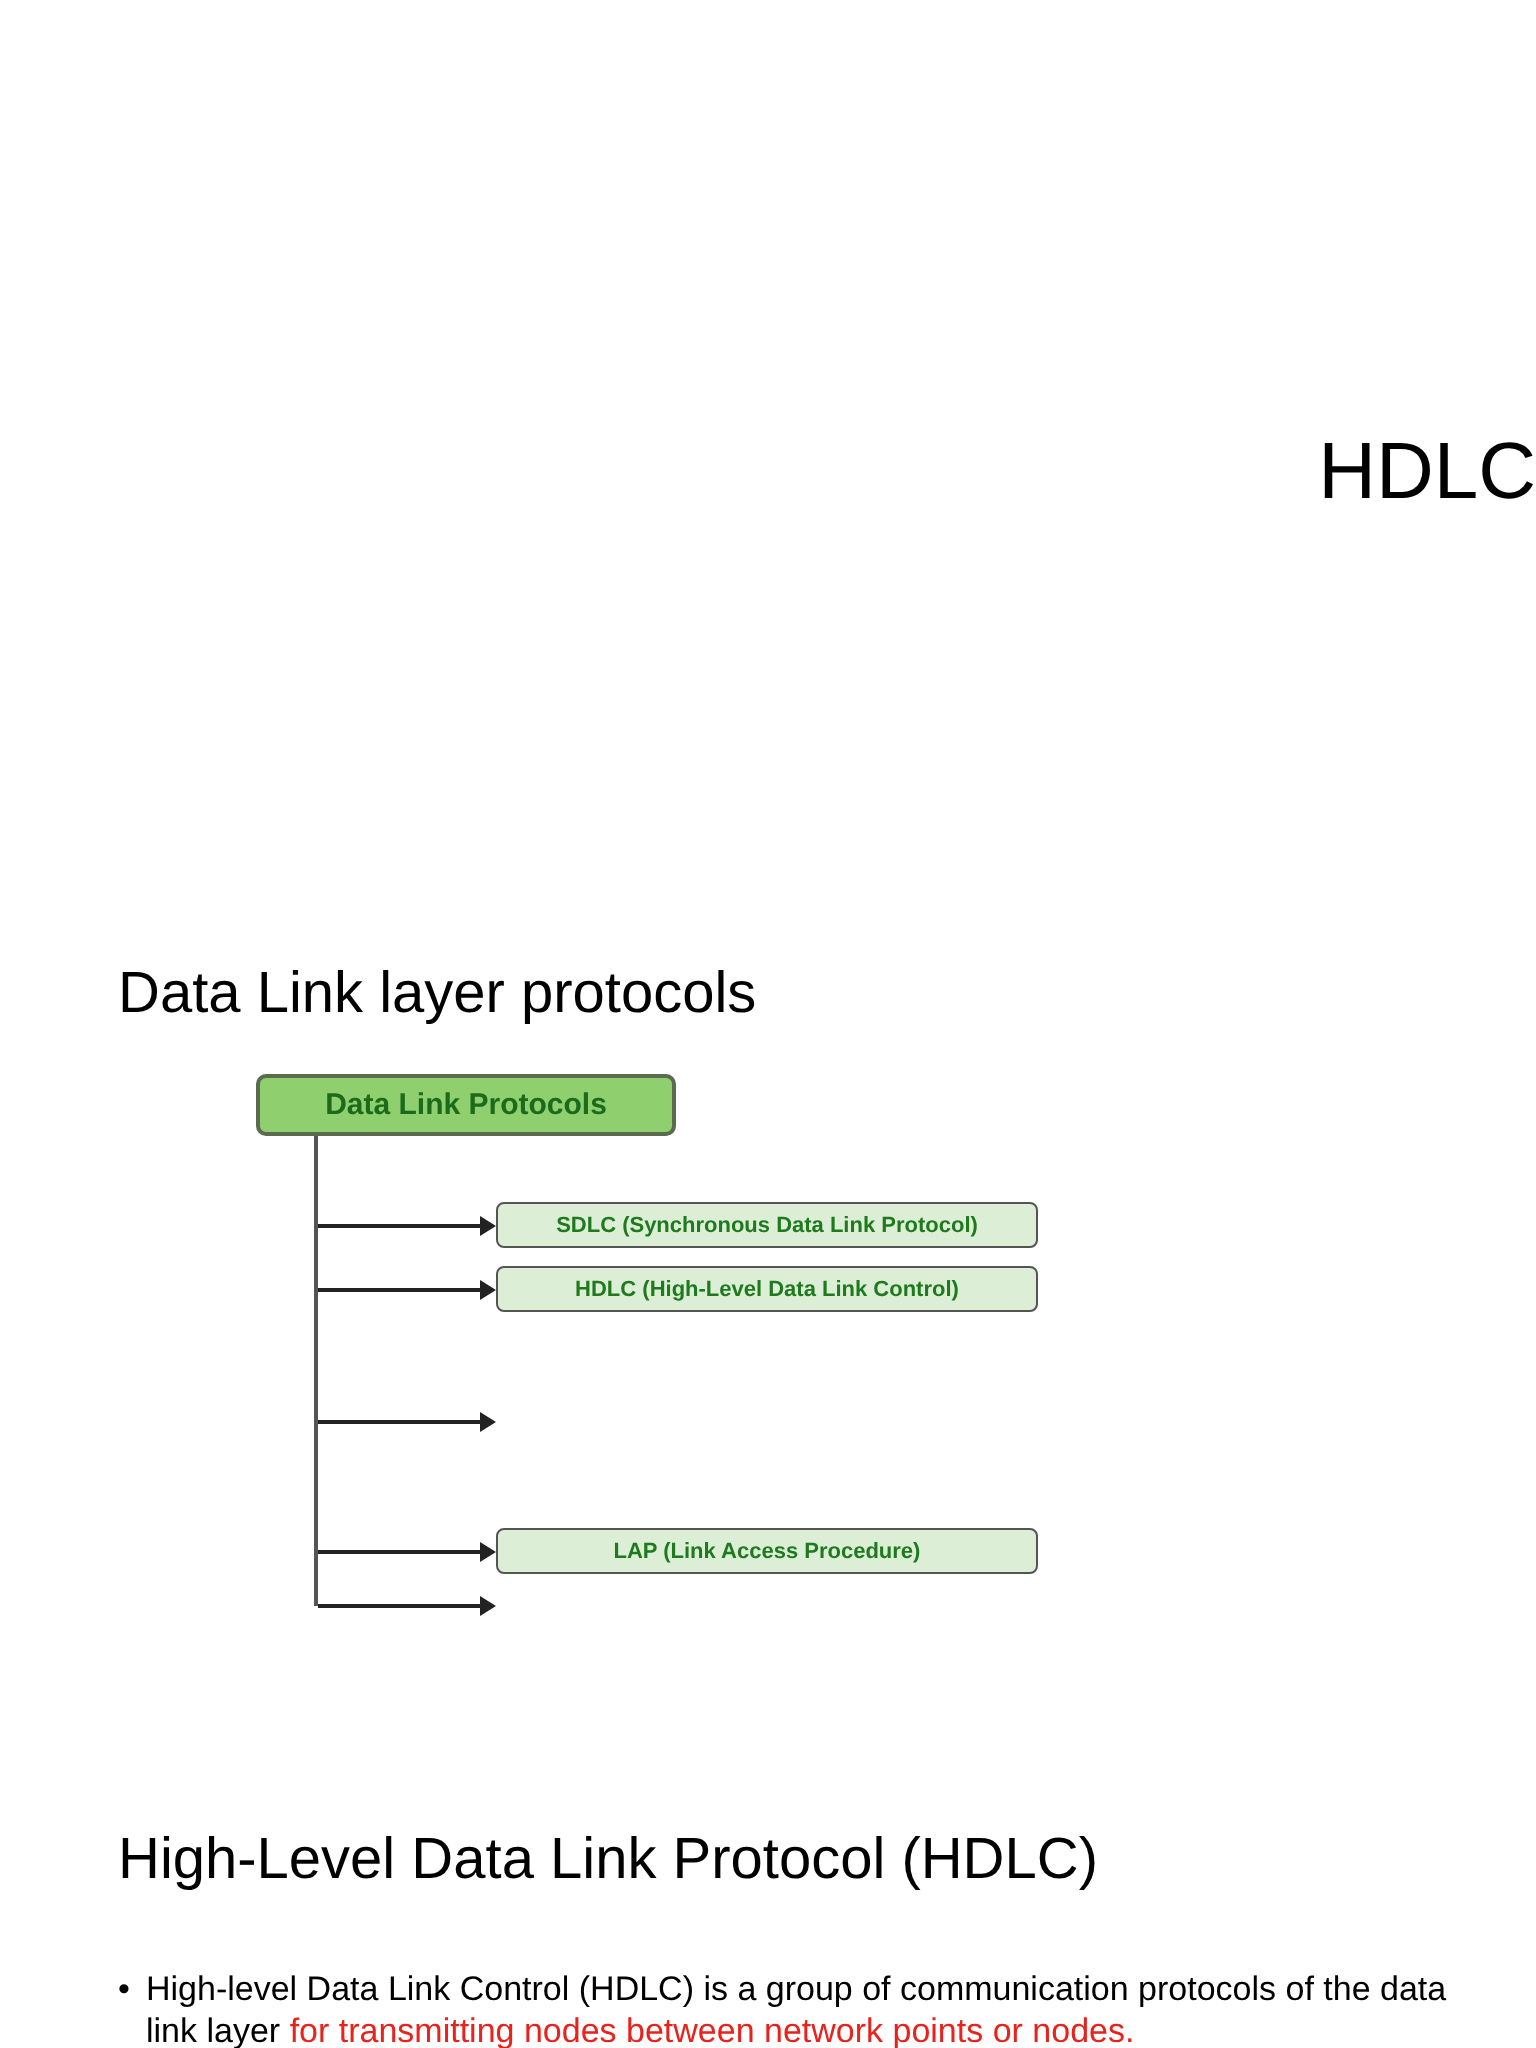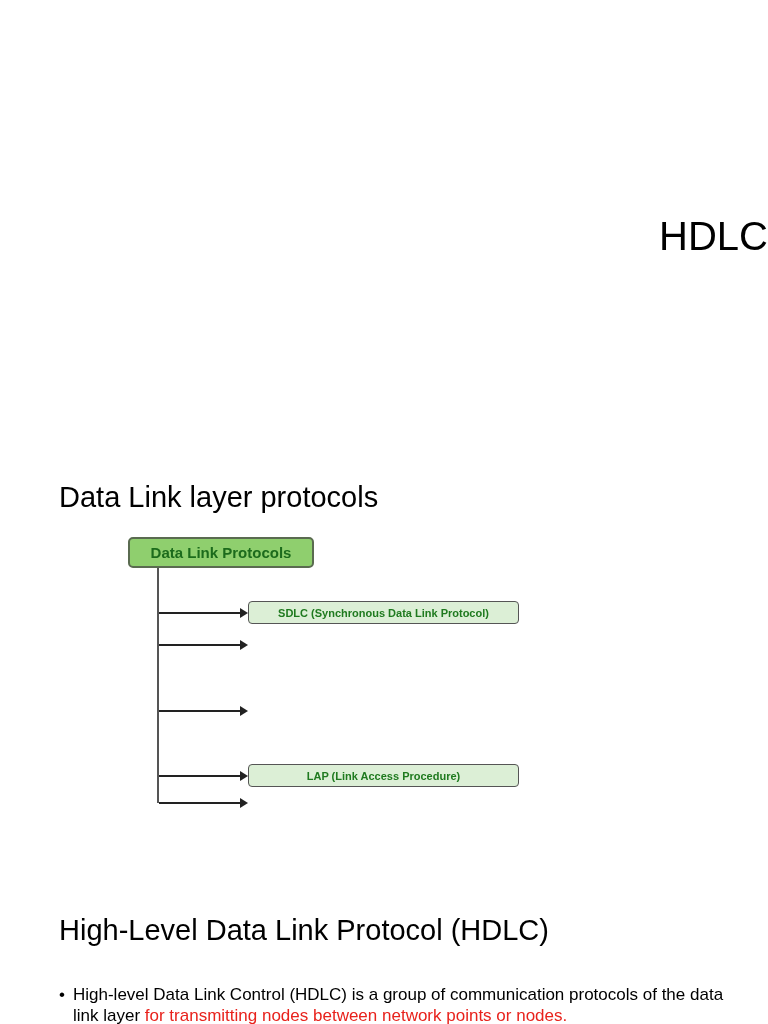--- a/index.html
+++ b/index.html
@@ -4,21 +4,21 @@
 <style>
   html, body { margin: 0; padding: 0; background: #ffffff; }
   body { width: 768px; height: 1024px; position: relative; overflow: hidden;
          font-family: "Liberation Sans", "DejaVu Sans", sans-serif; color: #000; }
   .slide-title { position: absolute; left: 0; width: 768px; top: 168px; text-align: right;
                  font-size: 40px; line-height: 48px; margin-top: 44px; }
   .section-title { position: absolute; left: 59px; font-size: 29px; line-height: 36px; white-space: nowrap; }
   #sec1 { top: 479px; }
   #sec2 { top: 912px; }
   .diagram { position: absolute; left: 0; top: 0; width: 768px; height: 1024px; }
-  .root-box { position: absolute; left: 128px; top: 537px; width: 186px; height: 31px;
+  .root-box { position: absolute; left: 128px; top: 537px; width: 210px; height: 31px;
               background: #8fcf6e; border: 2px solid #5a6b50; border-radius: 5px;
               box-sizing: border-box; display: flex; align-items: center; justify-content: center;
               color: #1c6b1c; font-weight: bold; font-size: 15px; white-space: nowrap; }
   .vline { position: absolute; left: 157px; top: 568px; width: 2px; height: 235px; background: #555; }
   .child { position: absolute; left: 0; width: 768px; height: 24px; }
   .hline { position: absolute; left: 159px; top: 11px; width: 84px; height: 1.5px; background: #222; }
   .arrowhead { position: absolute; left: 240px; top: 7px; width: 0; height: 0;
                border-left: 8px solid #222; border-top: 5px solid transparent; border-bottom: 5px solid transparent; }
   .child-box { position: absolute; left: 248px; top: 0; width: 271px; height: 23px;
                background: #dcefd6; border: 1.5px solid #555; border-radius: 4px; box-sizing: border-box;
@@ -41,20 +41,21 @@
   <div class="vline"></div>
 
   <div class="child" style="top:601px">
     <div class="hline"></div>
     <div class="arrowhead"></div>
     <div class="child-box">SDLC (Synchronous Data Link Protocol)</div>
   </div>
   <div class="child" style="top:633px">
     <div class="hline"></div>
     <div class="arrowhead"></div>
+    <div class="child-box">HDLC (High-Level Data Link Control)</div>
   </div>
   <div class="child" style="top:699px">
     <div class="hline"></div>
     <div class="arrowhead"></div>
   </div>
   <div class="child" style="top:764px">
     <div class="hline"></div>
     <div class="arrowhead"></div>
     <div class="child-box">LAP (Link Access Procedure)</div>
   </div>

